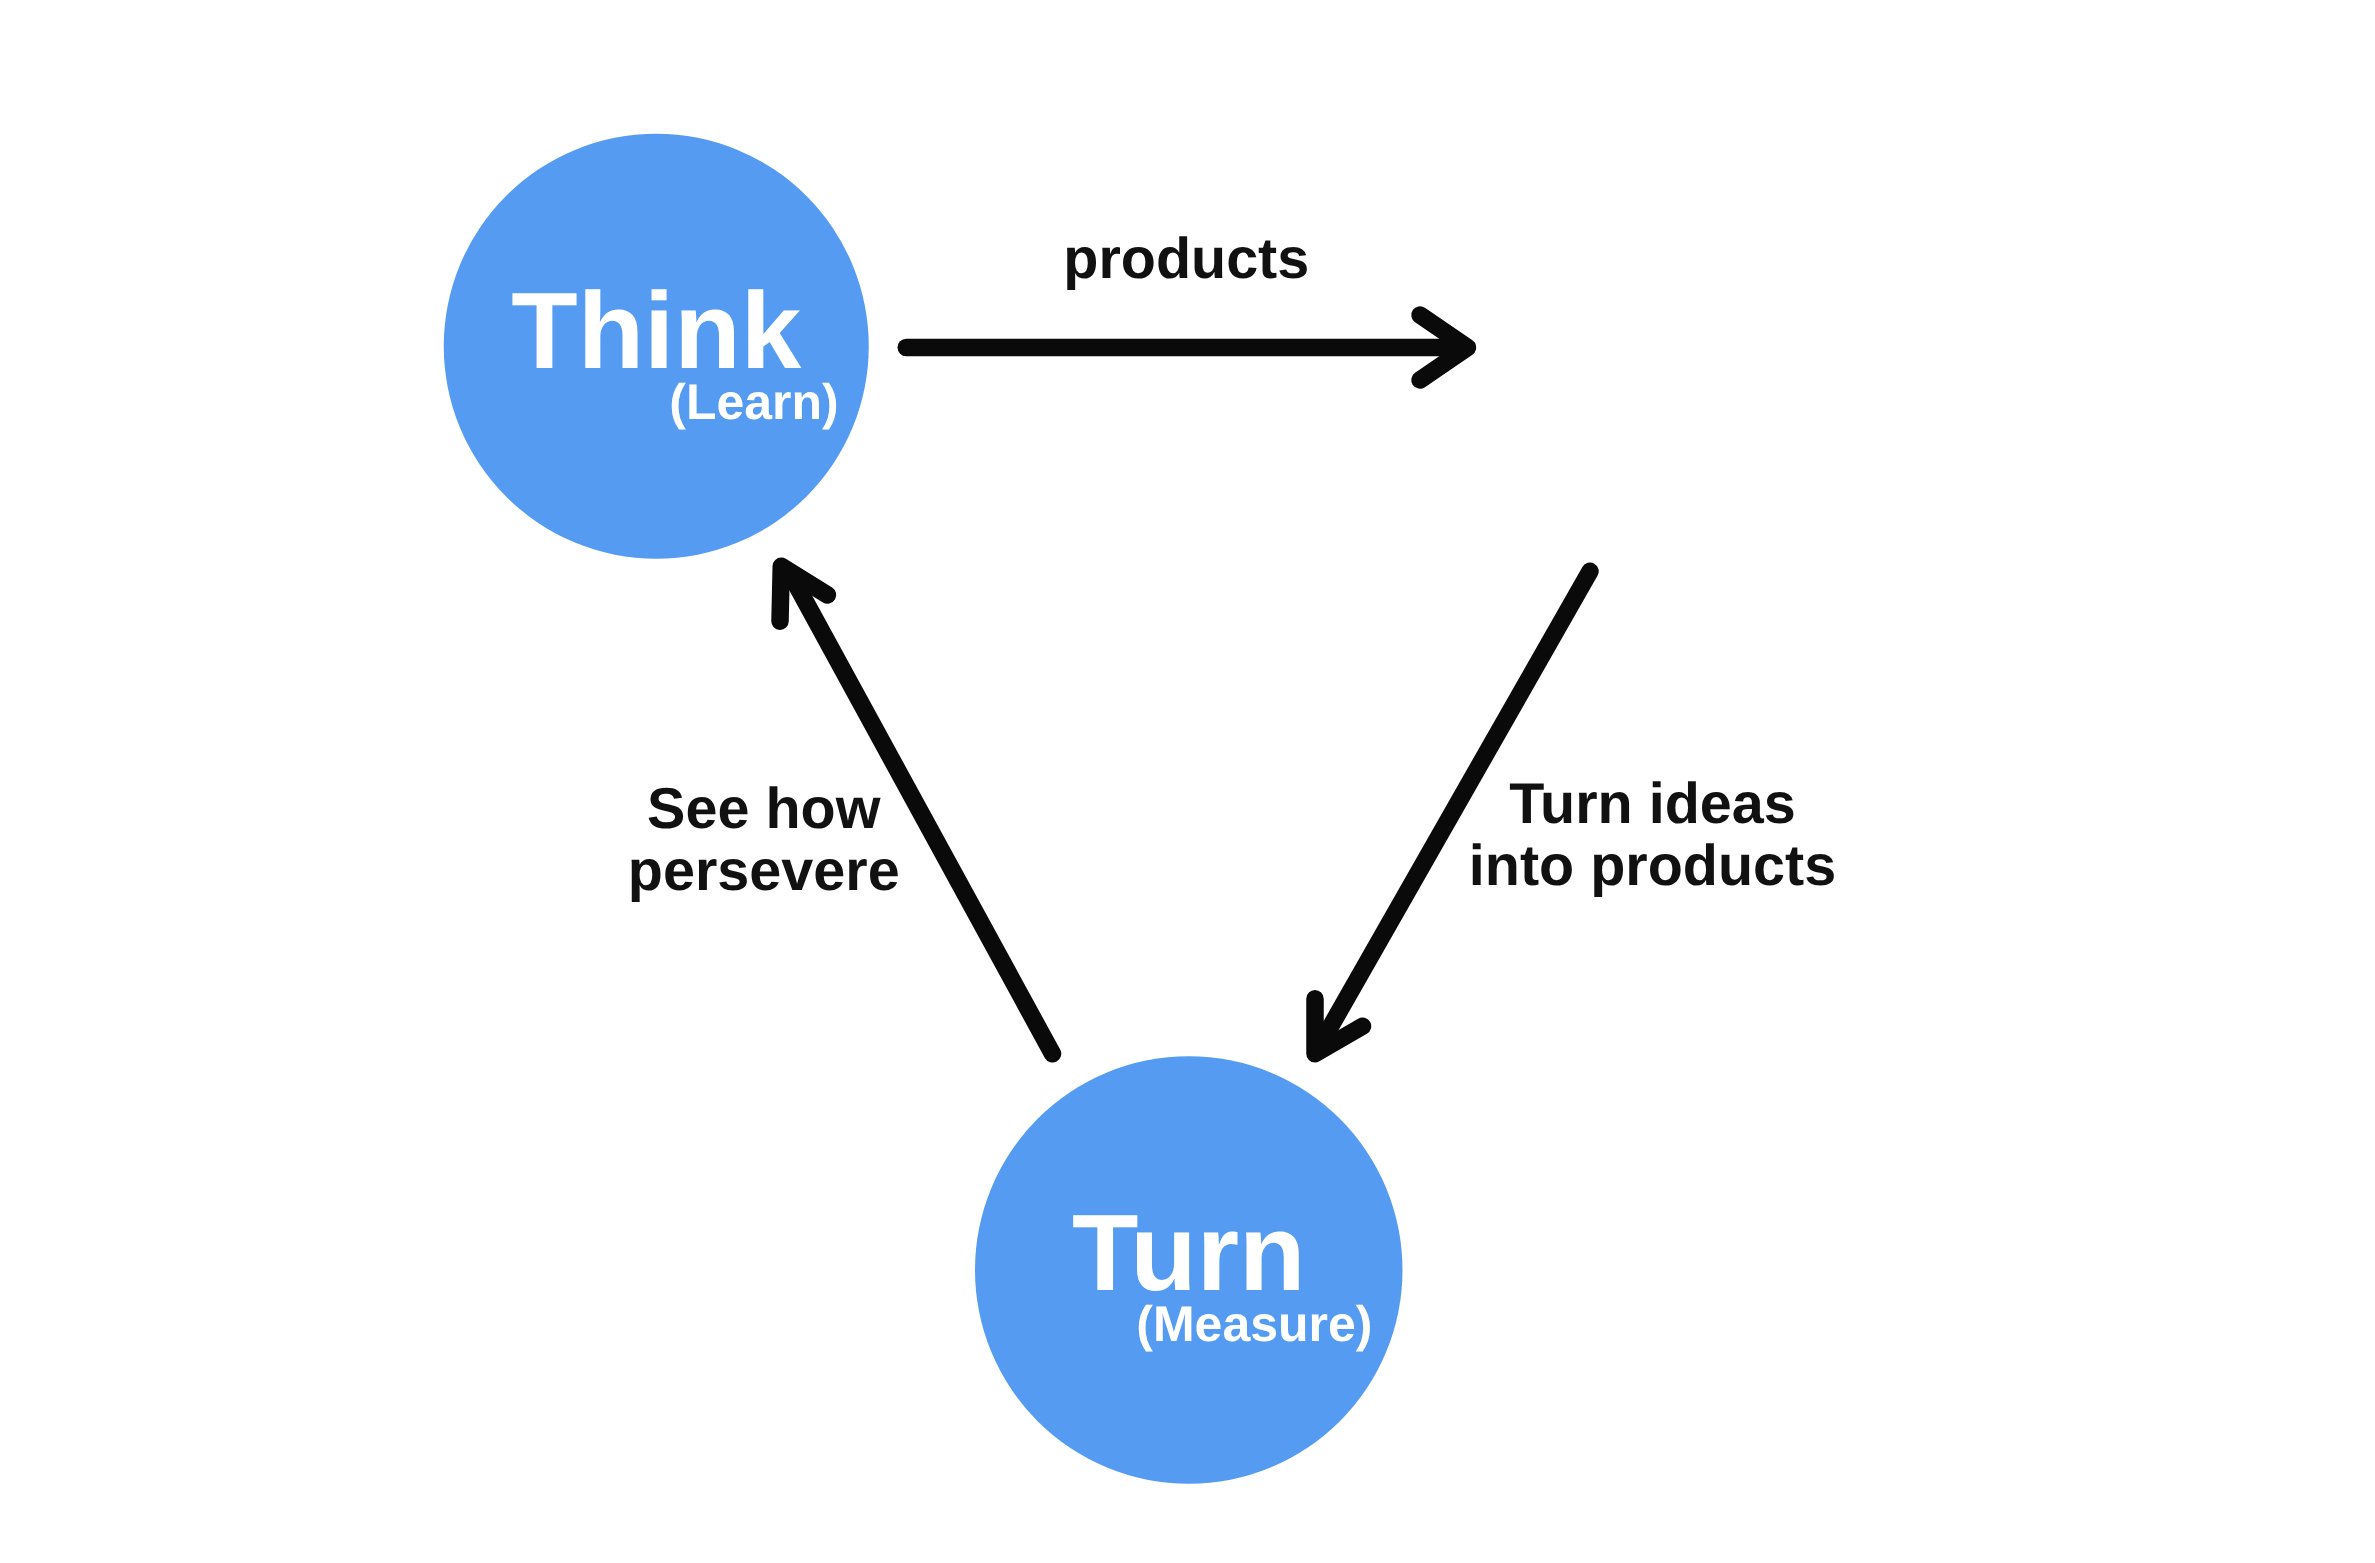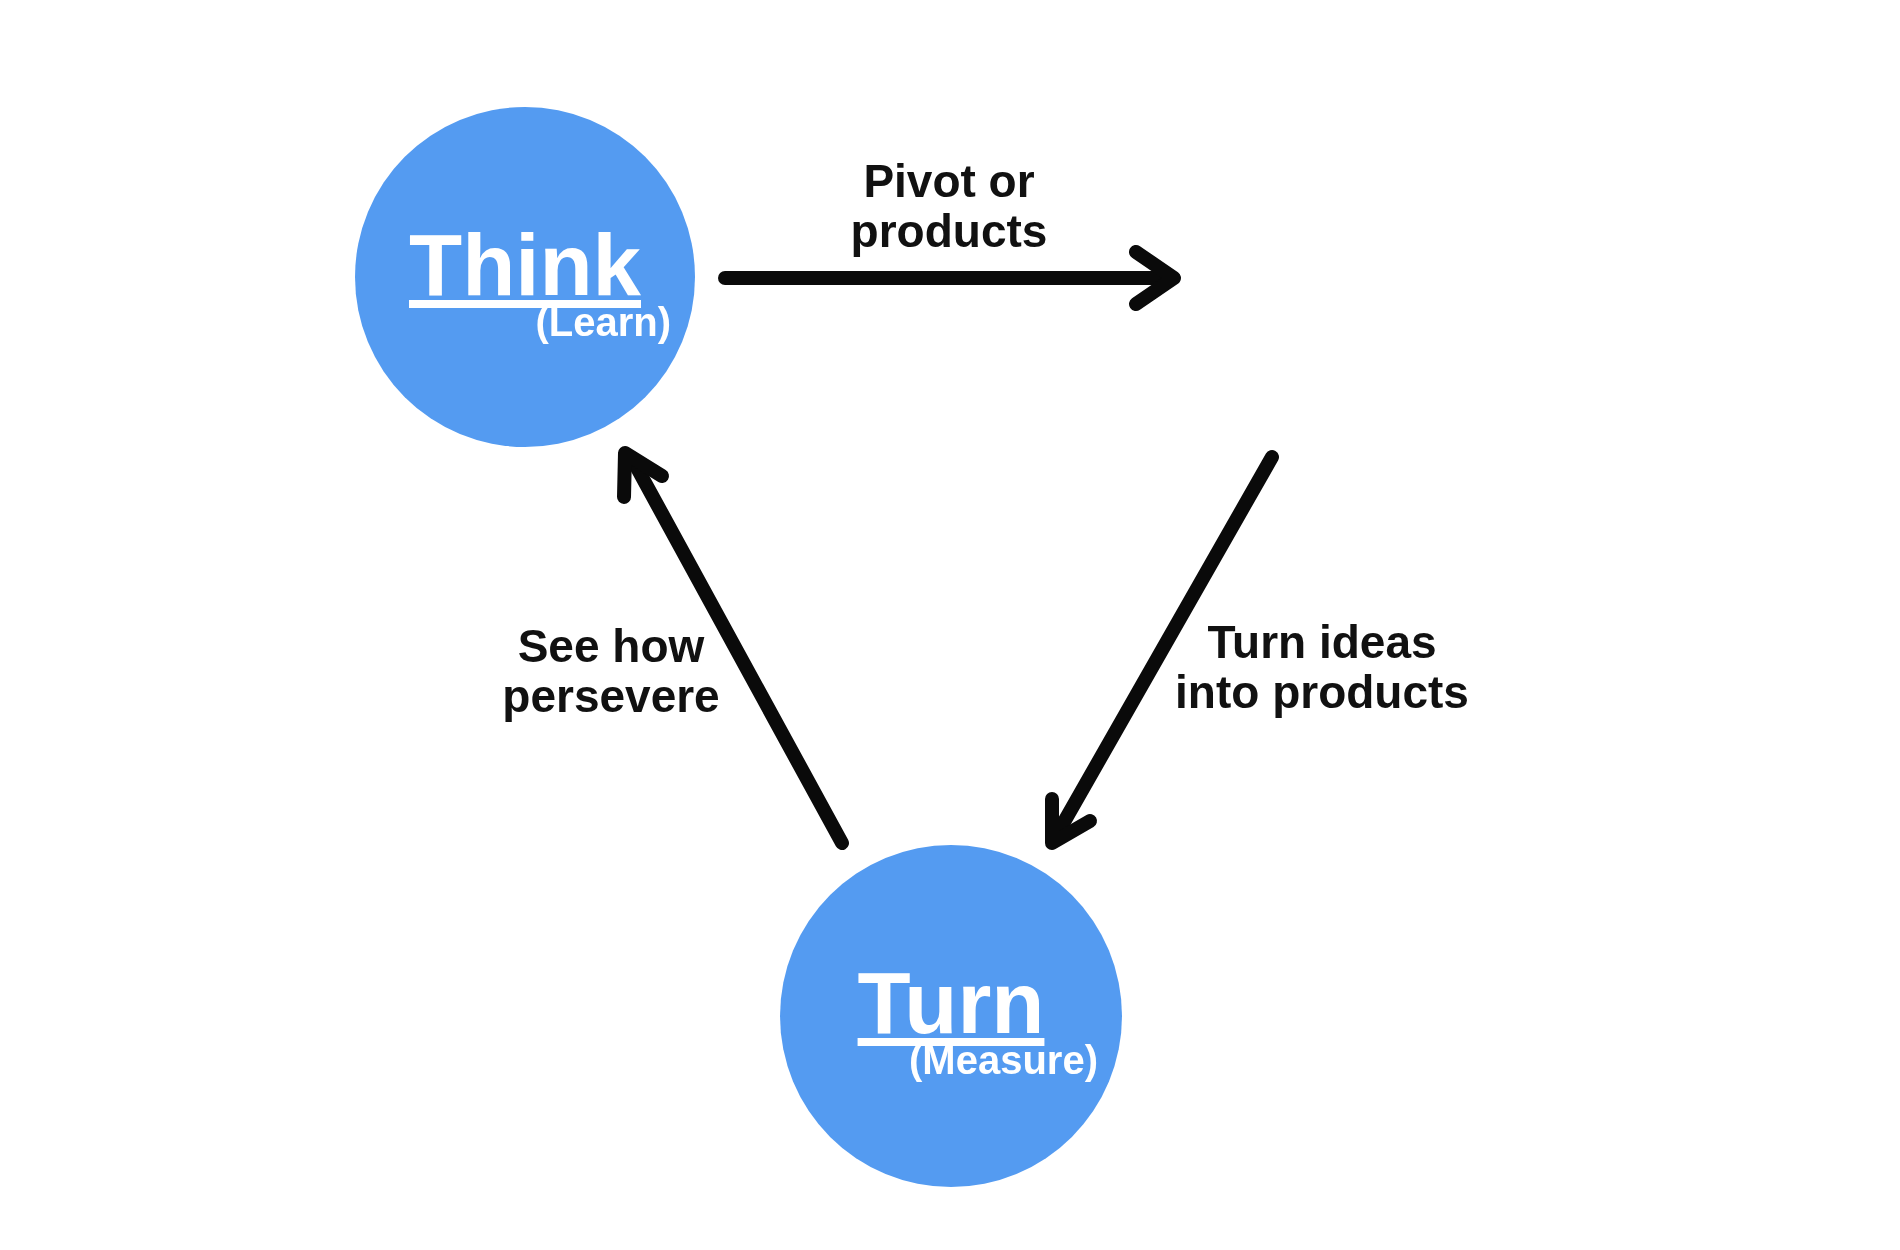--- a/index.html
+++ b/index.html
@@ -43,21 +43,20 @@
   .node-make{left:1203px;top:107px;}
   .node-check{left:780px;top:845px;width:342px;height:342px;}
   .node-label{
     position:absolute;
     left:0;right:0;top:114px;
     text-align:center;
     font-size:87px;
     line-height:87px;
     font-weight:700;
     letter-spacing:0px;
-    text-decoration:underline;
   }
   .node-sublabel{
     position:absolute;
     right:24px;top:195px;
     font-size:40px;
     line-height:40px;
     font-weight:700;
   }
   .edge-label{
     position:absolute;
@@ -98,21 +97,20 @@
     <div class="node-sublabel">(Learn)</div>
   </div>
 
 
   <div class="node node-check">
     <div class="node-label">Turn</div>
     <div class="node-sublabel">(Measure)</div>
   </div>
 
   <div class="edge-label edge-label-pivot">
-    <div>Pivot or</div>
     <div>products</div>
   </div>
 
   <div class="edge-label edge-label-turn">
     <div>Turn ideas</div>
     <div>into products</div>
   </div>
 
   <div class="edge-label edge-label-see">
     <div>See how</div>

